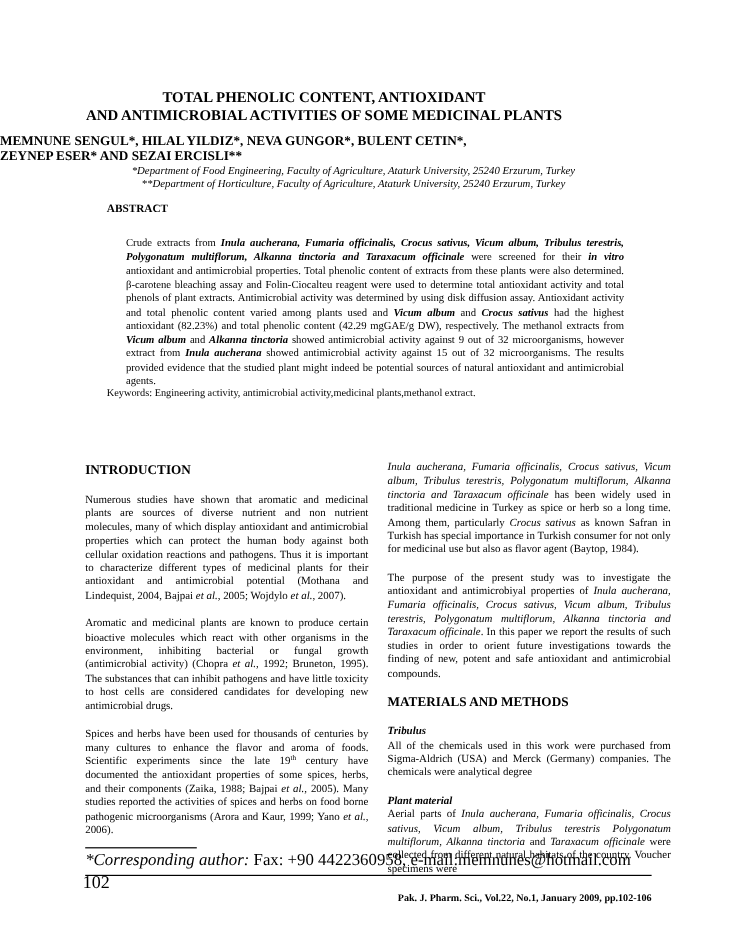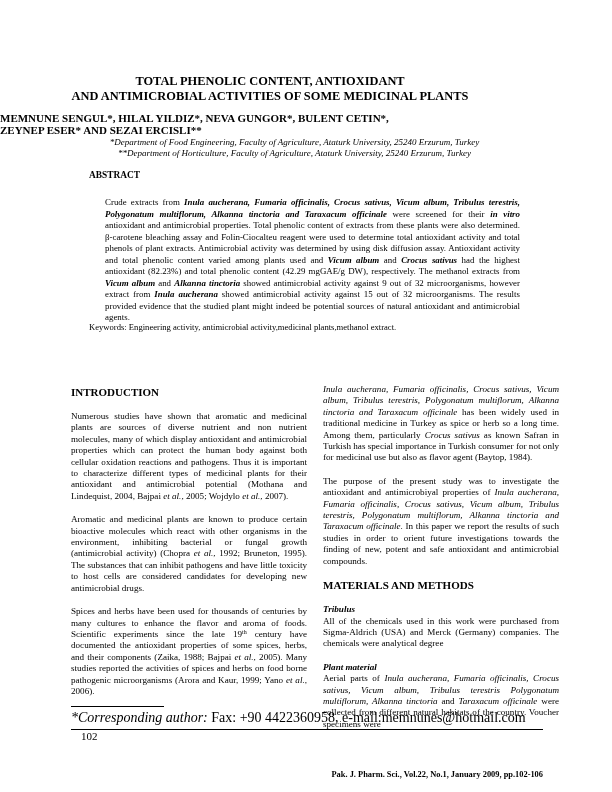--- a/index.html
+++ b/index.html
@@ -20,22 +20,22 @@
   .col.left { left: 71px; }
   .col.right { left: 323px; top: 344px; }
   .col h2 { margin: 0 0 12px 0; font-size: 11px; font-weight: bold; line-height: 13px; }
   .col p { margin: 0 0 12px 0; font-size: 9.1px; line-height: 11.4px; text-align: justify; }
   .col h4 { margin: 0; font-size: 9.1px; font-style: italic; font-weight: bold; line-height: 11.4px; }
   i { font-style: italic; }
   sup { font-size: 6px; vertical-align: top; line-height: 6px; }
   .footrule { position: absolute; left: 71px; top: 706px; width: 93px; height: 1px; background: #000; }
   .footnote { position: absolute; left: 71px; top: 713px; font-size: 14px; line-height: 10px; }
   .pagerule { position: absolute; left: 71px; top: 729px; width: 472px; height: 1px; background: #000; }
-  .pagenum { position: absolute; left: 81px; top: 731px; font-size: 11px; line-height: 11px; }
-  .journal { position: absolute; right: 69px; top: 769px; font-size: 8.4px; line-height: 11px; font-weight: bold; }
+  .pagenum { position: absolute; left: 69px; top: 731px; font-size: 15px; line-height: 11px; }
+  .journal { position: absolute; right: 69px; top: 743px; font-size: 8.4px; line-height: 11px; font-weight: bold; }
 </style>
 </head>
 <body>
 
 <div class="title">
   <div>TOTAL PHENOLIC CONTENT, ANTIOXIDANT</div>
   <div>AND ANTIMICROBIAL ACTIVITIES OF SOME MEDICINAL PLANTS</div>
 </div>
 
 <div class="authors">

